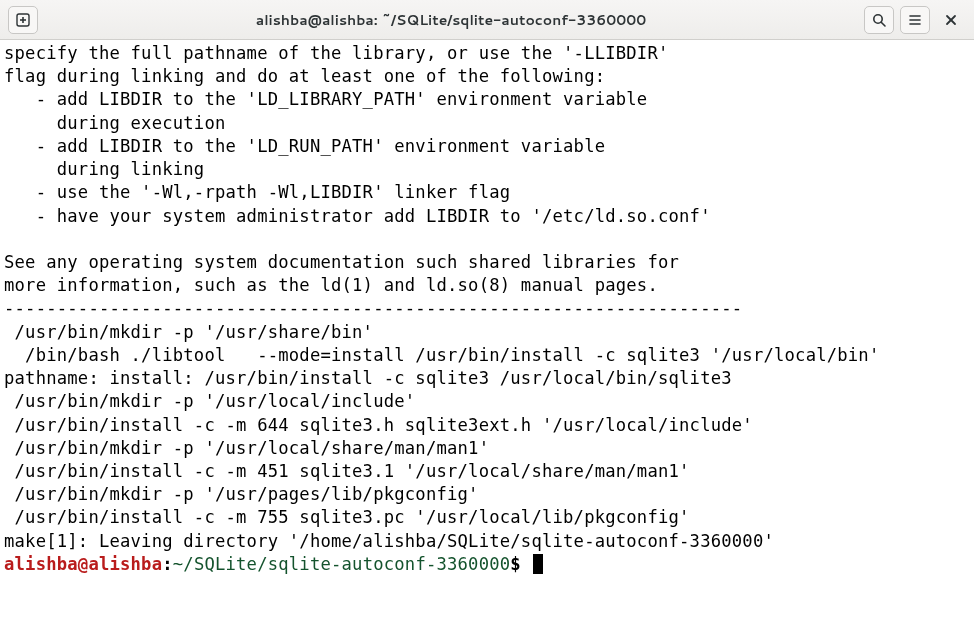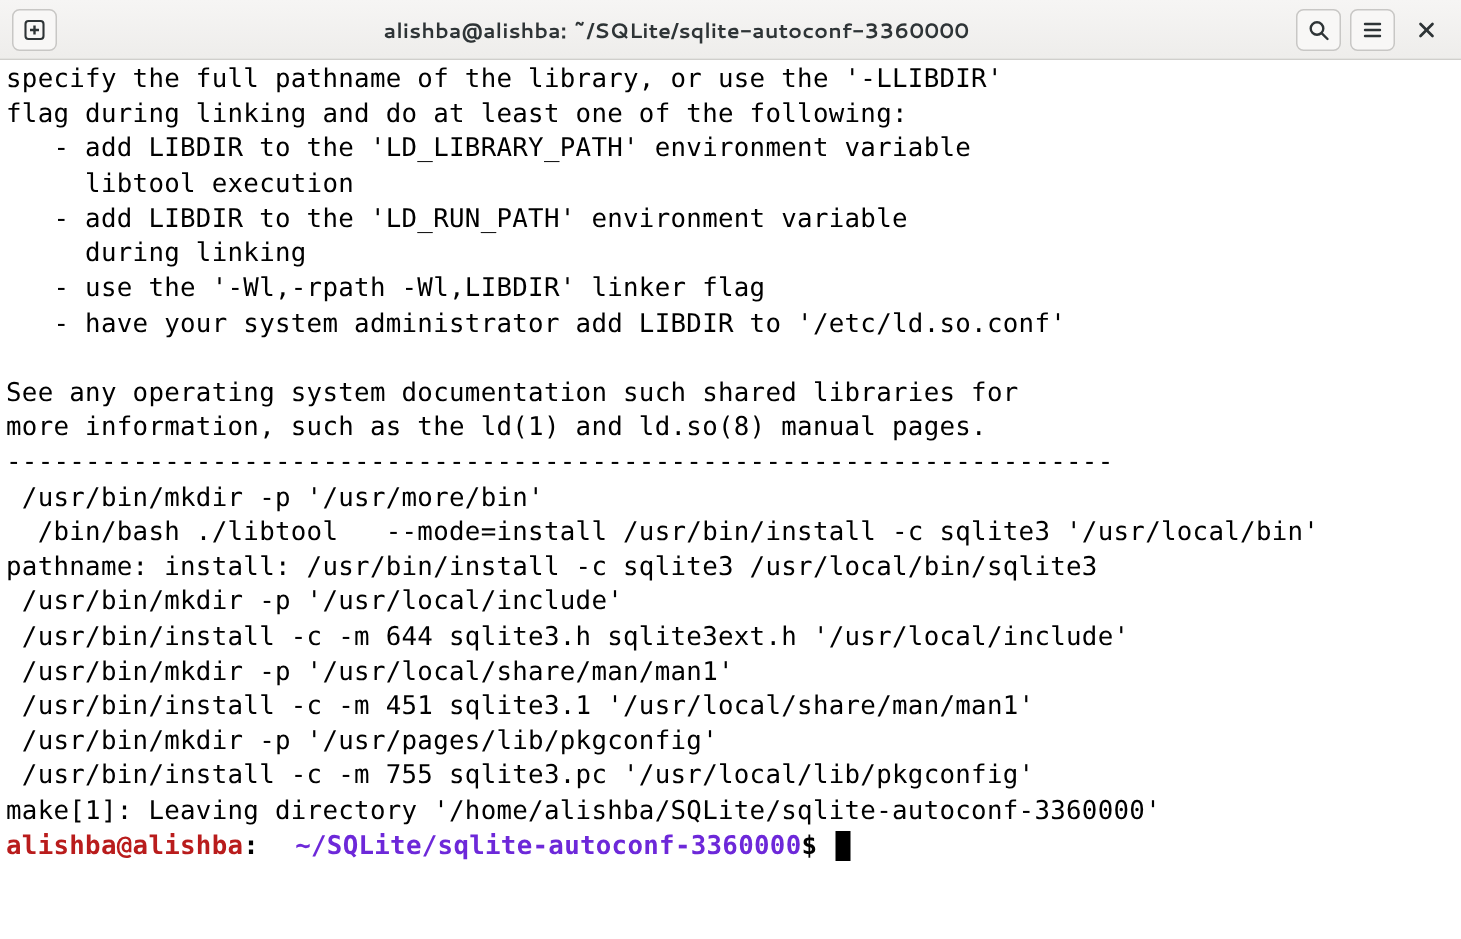--- a/index.html
+++ b/index.html
@@ -53,21 +53,21 @@
     .terminal {
       padding: 2px 4px;
       font-size: 17.2px;
       line-height: 1.35;
       white-space: pre;
       font-family: "DejaVu Sans Mono", "Liberation Mono", Consolas, monospace;
       color: #000000;
       letter-spacing: 0.2px;
     }
     .prompt-user { color: #b91c1c; font-weight: bold; }
-    .prompt-path { color: #6d28d9; font-weight: bold; margin-left: 24px; }
+    .prompt-path { color: #14532d; font-weight: normal; }
     .prompt-dollar { color: #000; font-weight: bold; }
     .cursor {
       display: inline-block;
       width: 10px;
       height: 20px;
       background: #000;
       vertical-align: text-bottom;
       margin-left: 2px;
     }
     svg { display: block; }
@@ -103,30 +103,30 @@
         <line x1="3" y1="3" x2="11" y2="11" stroke="#2e3436" stroke-width="1.8" stroke-linecap="round"></line>
         <line x1="11" y1="3" x2="3" y2="11" stroke="#2e3436" stroke-width="1.8" stroke-linecap="round"></line>
       </svg>
     </div>
   </div>
 </div>
 
 <div class="terminal"><span>specify the full pathname of the library, or use the '-LLIBDIR'</span>
 <span>flag during linking and do at least one of the following:</span>
 <span>   - add LIBDIR to the 'LD_LIBRARY_PATH' environment variable</span>
-<span>     libtool execution</span>
+<span>     during execution</span>
 <span>   - add LIBDIR to the 'LD_RUN_PATH' environment variable</span>
 <span>     during linking</span>
 <span>   - use the '-Wl,-rpath -Wl,LIBDIR' linker flag</span>
 <span>   - have your system administrator add LIBDIR to '/etc/ld.so.conf'</span>
 <span></span>
 <span>See any operating system documentation such shared libraries for</span>
 <span>more information, such as the ld(1) and ld.so(8) manual pages.</span>
 <span>----------------------------------------------------------------------</span>
-<span> /usr/bin/mkdir -p '/usr/more/bin'</span>
+<span> /usr/bin/mkdir -p '/usr/share/bin'</span>
 <span>  /bin/bash ./libtool   --mode=install /usr/bin/install -c sqlite3 '/usr/local/bin'</span>
 <span>pathname: install: /usr/bin/install -c sqlite3 /usr/local/bin/sqlite3</span>
 <span> /usr/bin/mkdir -p '/usr/local/include'</span>
 <span> /usr/bin/install -c -m 644 sqlite3.h sqlite3ext.h '/usr/local/include'</span>
 <span> /usr/bin/mkdir -p '/usr/local/share/man/man1'</span>
 <span> /usr/bin/install -c -m 451 sqlite3.1 '/usr/local/share/man/man1'</span>
 <span> /usr/bin/mkdir -p '/usr/pages/lib/pkgconfig'</span>
 <span> /usr/bin/install -c -m 755 sqlite3.pc '/usr/local/lib/pkgconfig'</span>
 <span>make[1]: Leaving directory '/home/alishba/SQLite/sqlite-autoconf-3360000'</span>
 <span class="prompt-user">alishba@alishba</span><span class="prompt-dollar">:</span><span class="prompt-path">~/SQLite/sqlite-autoconf-3360000</span><span class="prompt-dollar">$</span> <span class="cursor"></span></div>

